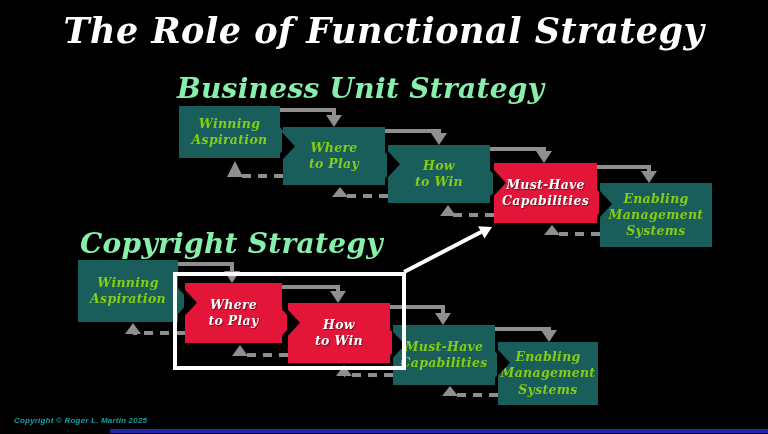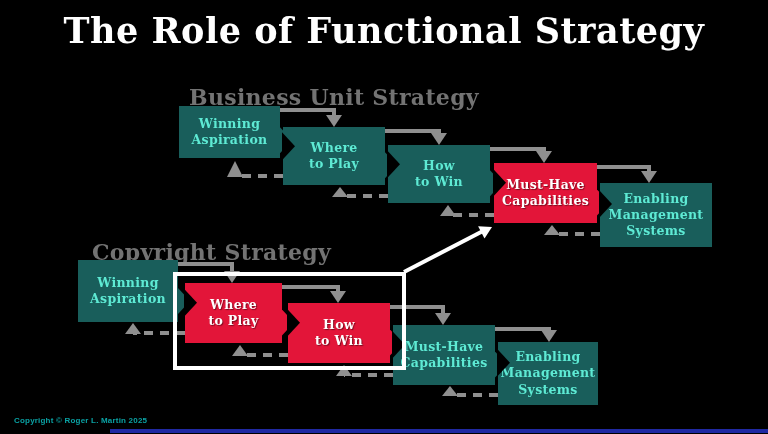--- a/index.html
+++ b/index.html
@@ -1,32 +1,33 @@
 <!DOCTYPE html>
 <html><head>
 <meta charset="utf-8">
 <style>
   html,body{margin:0;padding:0;background:#000;}
   #slide{
     position:relative;width:768px;height:434px;background:#000;overflow:hidden;
     font-family:"DejaVu Serif","Liberation Serif",serif;
+    font-style:italic;
   }
   .title{
     position:absolute;left:0;top:10px;width:768px;text-align:center;
     color:#fff;font-size:35px;font-weight:bold;letter-spacing:.5px;margin:0;
   }
   .cascade-label{
-    position:absolute;color:#737373;font-size:22px;font-weight:bold;margin:12px;letter-spacing:.3px;
+    position:absolute;color:#86efac;font-size:28px;font-weight:bold;margin:0;letter-spacing:.3px;
   }
   .box{
     position:absolute;z-index:2;display:flex;align-items:center;justify-content:center;
     text-align:center;font-weight:bold;font-size:12.5px;line-height:1.3;letter-spacing:.3px;
     white-space:pre-line;
   }
-  .box.teal{background:#195e5b;color:#5eead4;}
+  .box.teal{background:#195e5b;color:#84cc16;}
   .box.red{background:#e31539;color:#ffffff;text-shadow:1px 1px 1px rgba(0,0,0,.45);}
   
   .box::after{
     content:"";position:absolute;right:-12px;top:calc(66% - 13px);width:12px;height:26px;
     background:inherit;clip-path:polygon(0 0,100% 50%,0 100%);
   }
   
   .box::before{
     content:"";position:absolute;left:-1px;top:calc(33% - 14px);width:13px;height:28px;
     background:#000;clip-path:polygon(0 0,100% 50%,0 100%);

